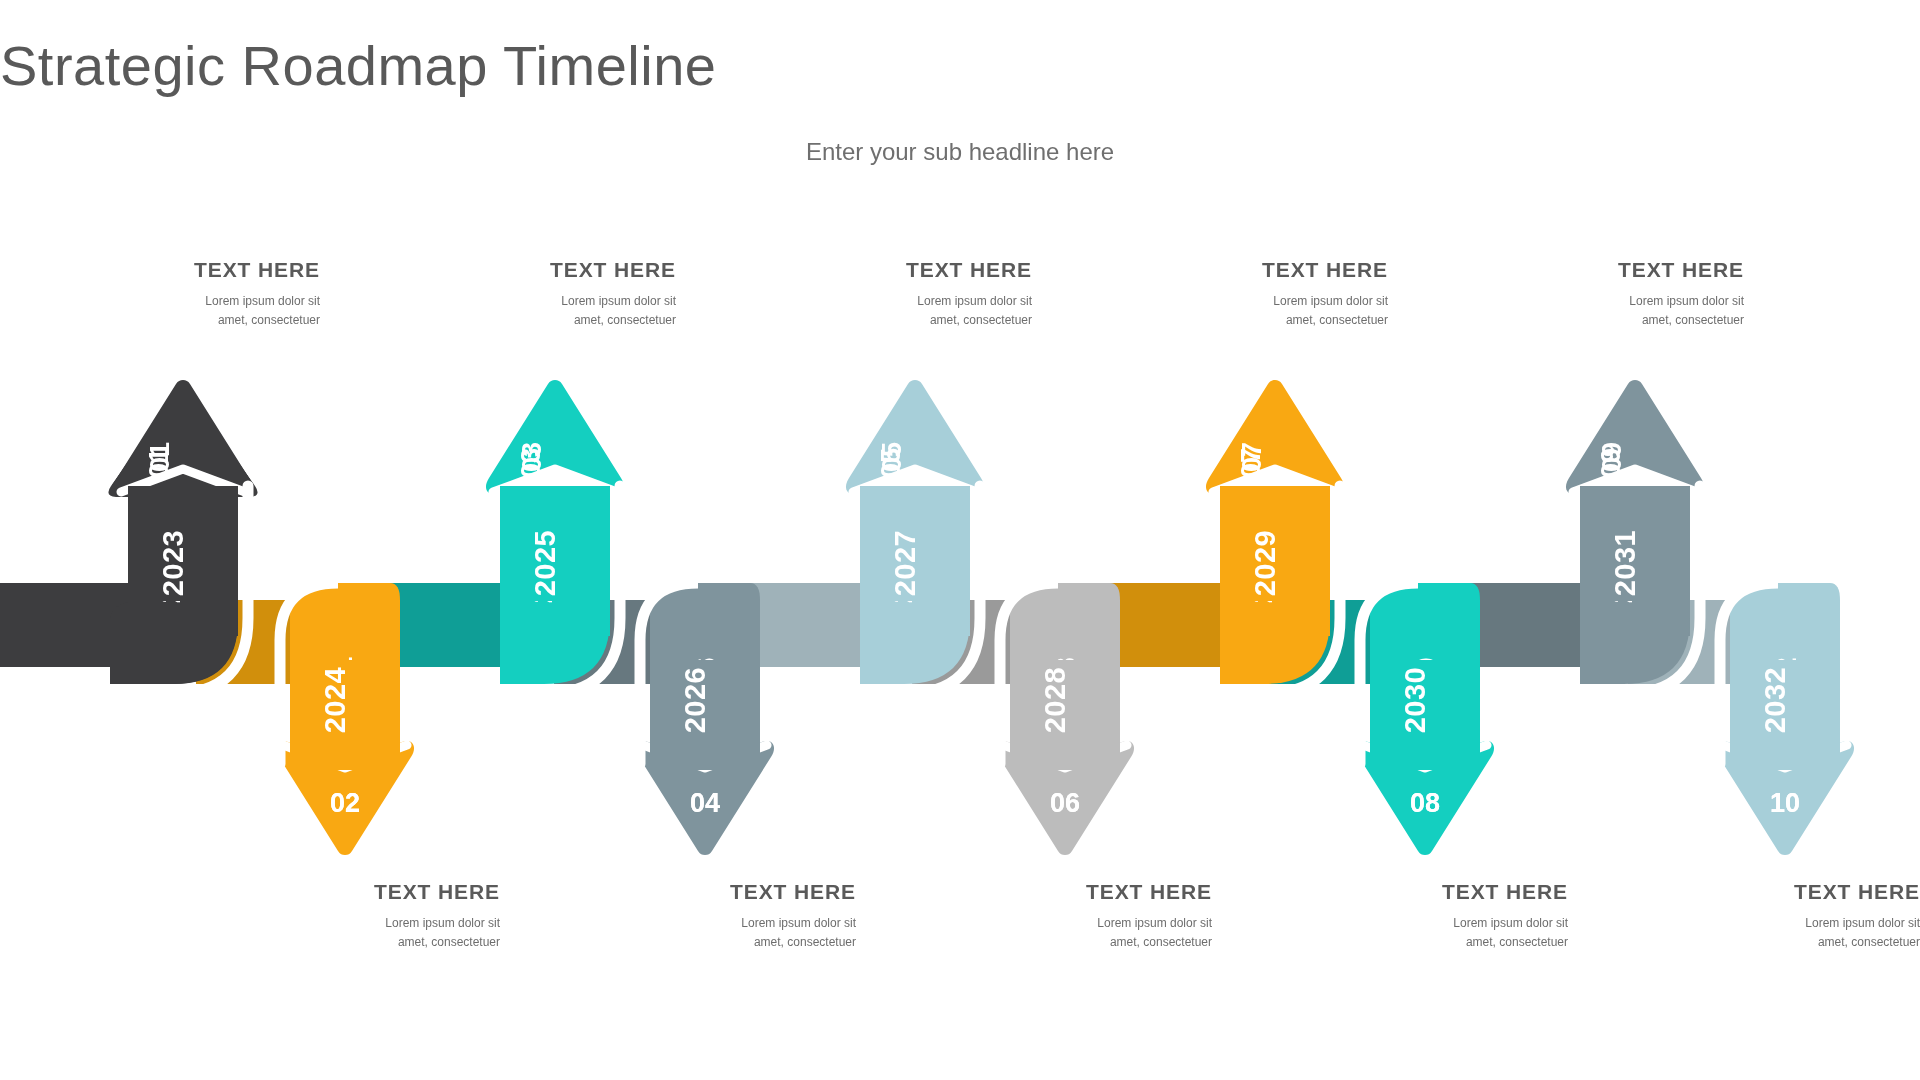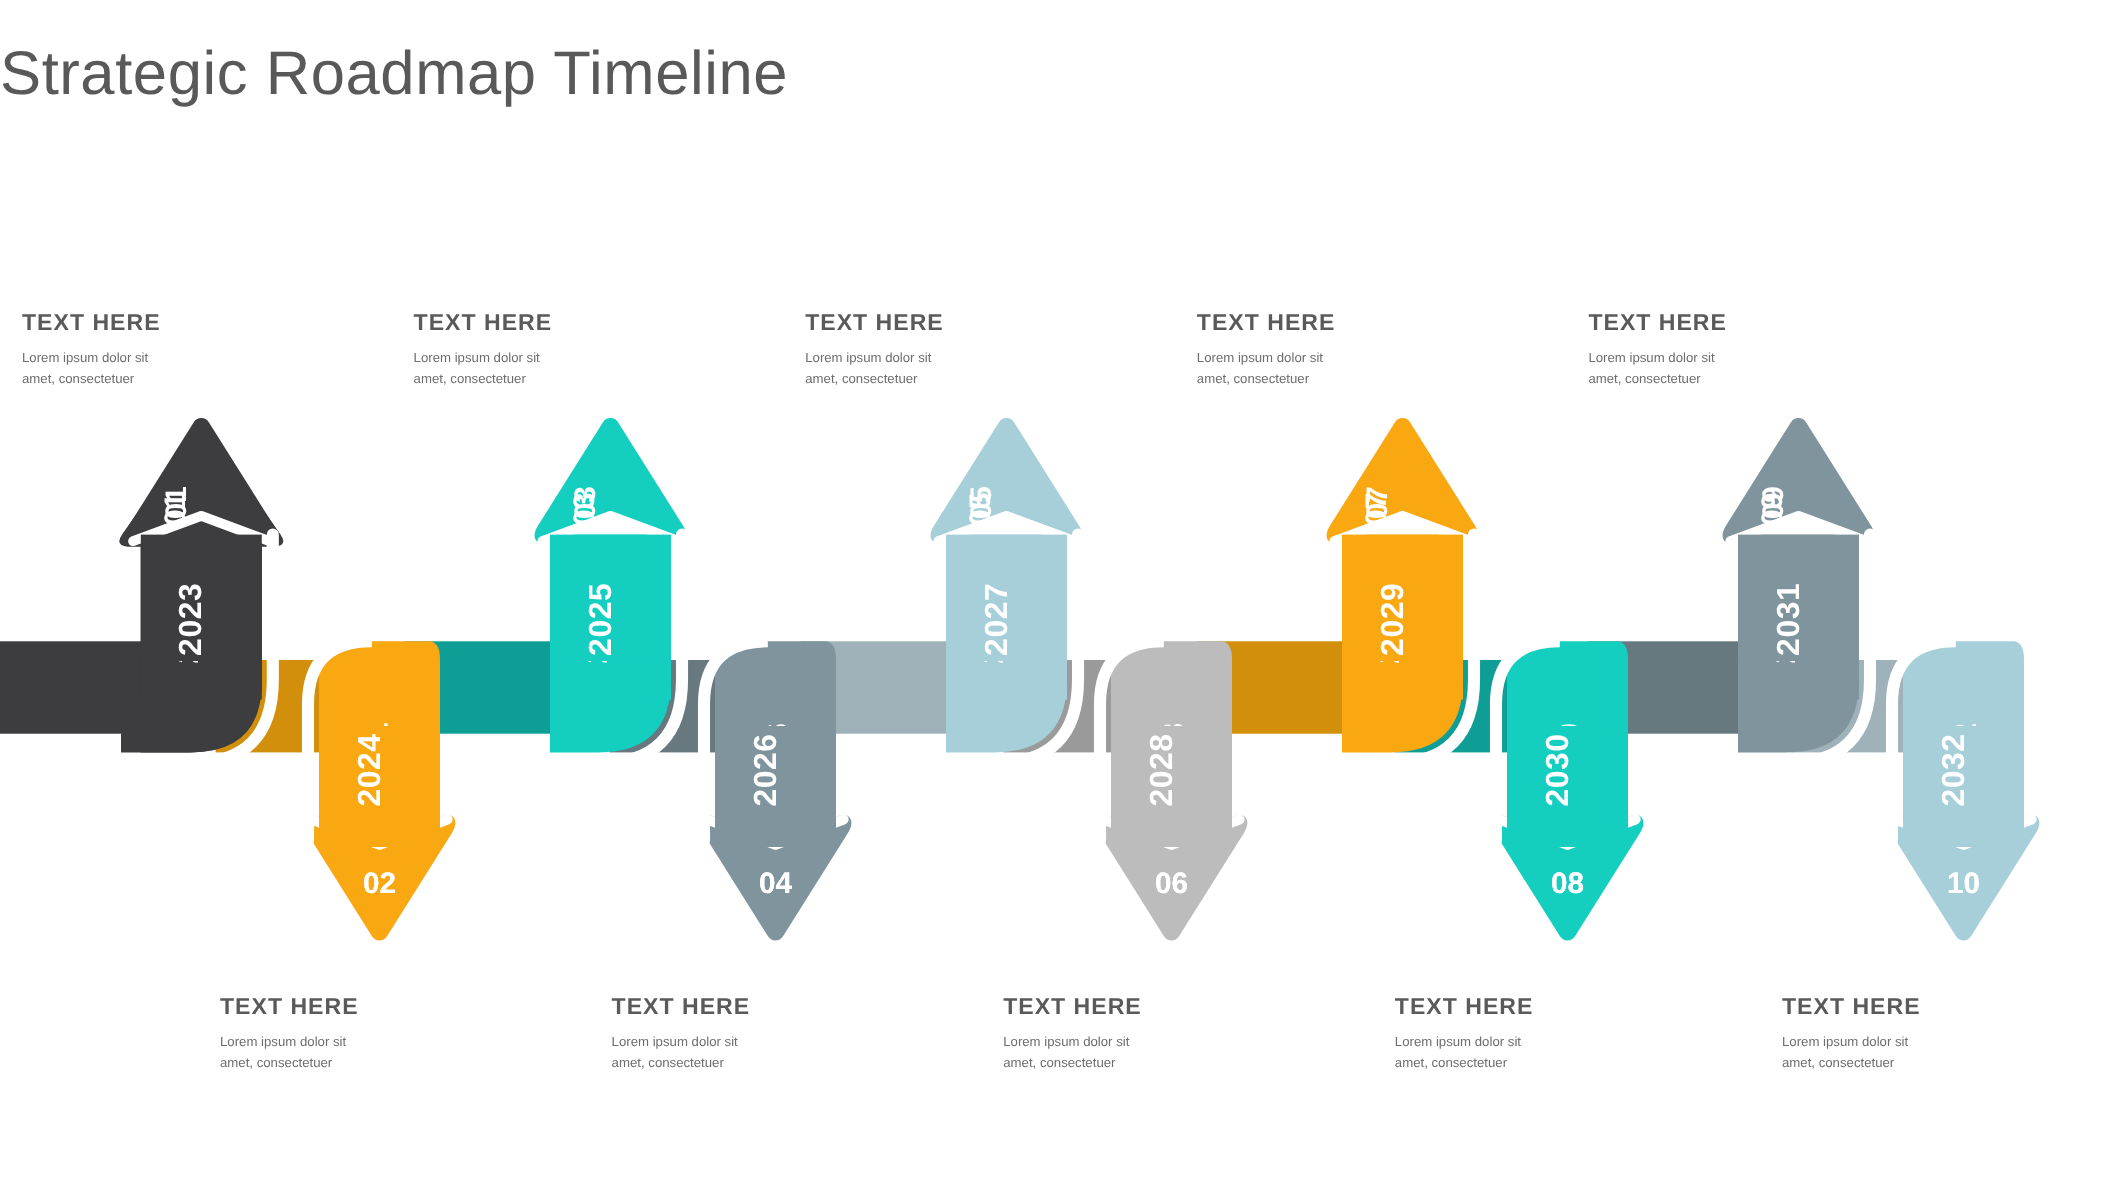--- a/index.html
+++ b/index.html
@@ -13,21 +13,21 @@
     position:absolute;left:0;top:36px;width:1920px;text-align:left;
     font-size:56px;font-weight:400;color:#595959;letter-spacing:.5px;
     line-height:1.08;
   }
   .subtitle{
     position:absolute;left:0;top:138px;width:1920px;text-align:center;
     font-size:24px;font-weight:400;color:#6f6f6f;
   }
 
   
-  .lbl{position:absolute;text-align:left;width:300px;margin-top:24px;}
+  .lbl{position:absolute;text-align:right;width:300px;}
   .lbl .head{
     font-size:21px;font-weight:700;color:#5a5a5a;letter-spacing:.9px;
     margin:0 0 10px 0;
   }
   .lbl .body{
     font-size:12px;font-weight:400;color:#6d6d6d;line-height:1.62;
   }
 
   
   .stage{position:absolute;left:0;top:0;width:1920px;height:1080px;}
@@ -40,20 +40,21 @@
     font-family:"Liberation Sans","DejaVu Sans",sans-serif;
     font-weight:700;fill:#ffffff;font-size:29px;letter-spacing:.5px;
   }
 </style>
 </head>
 <body>
 
 <div class="slide">
 
   <div class="title">Strategic Roadmap Timeline</div>
+  <div class="subtitle">Enter your sub headline here</div>
 
   <div class="lbl" style="left:20px;top:258px;">
     <div class="head">TEXT HERE</div>
     <div class="body">
       <div>Lorem ipsum dolor sit</div>
       <div>amet, consectetuer</div>
     </div>
   </div>
 
   <div class="lbl" style="left:376px;top:258px;">

